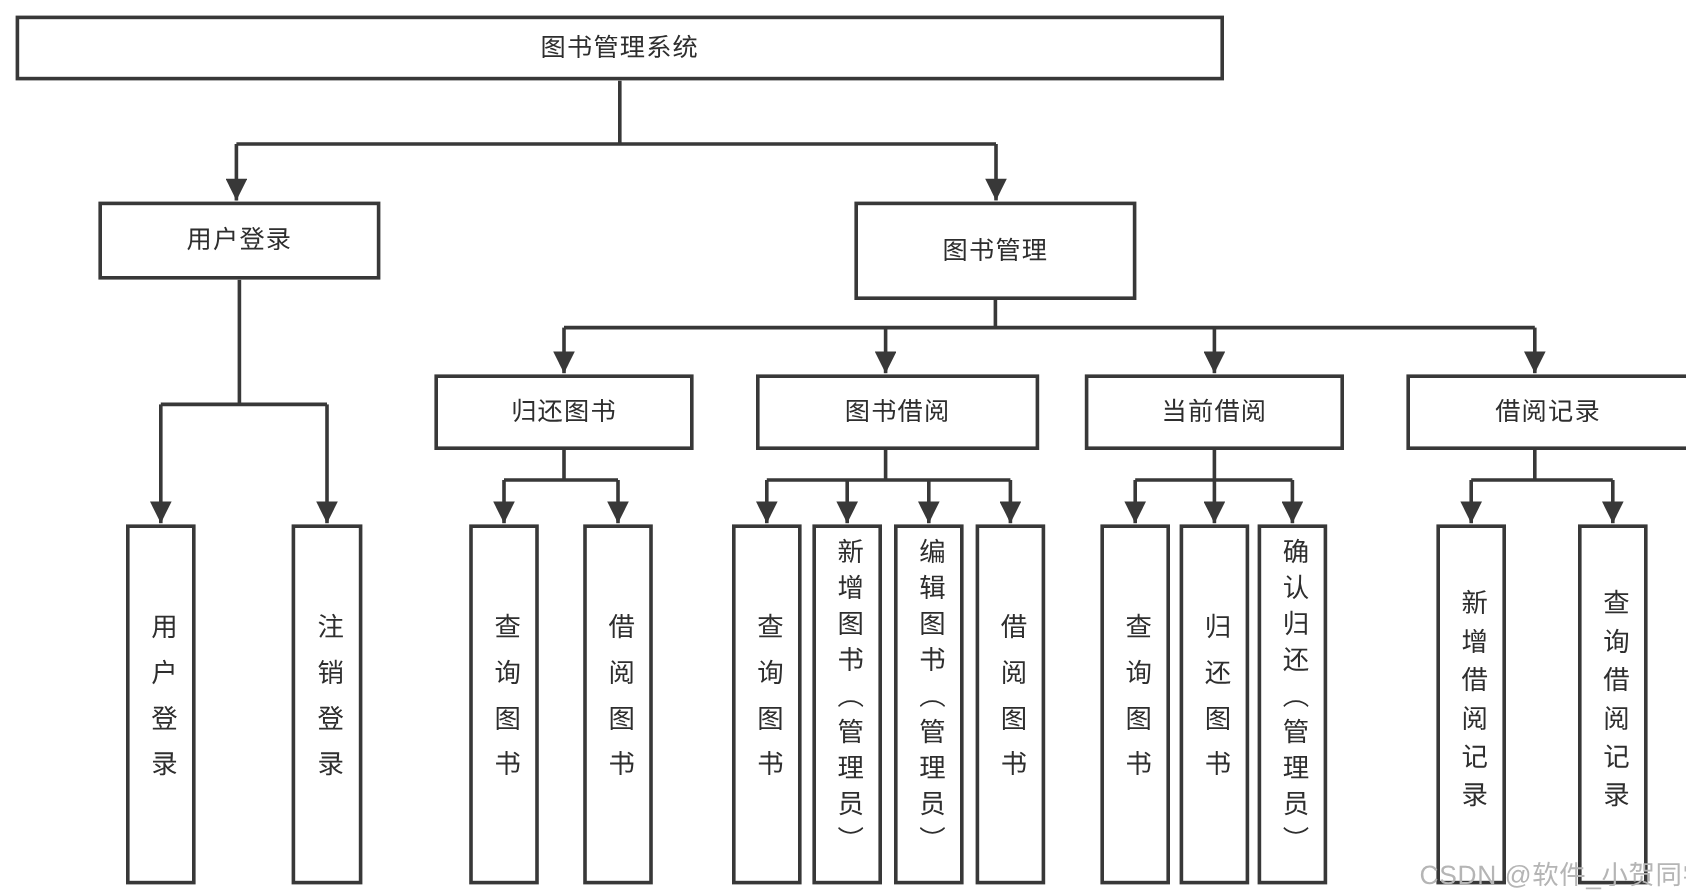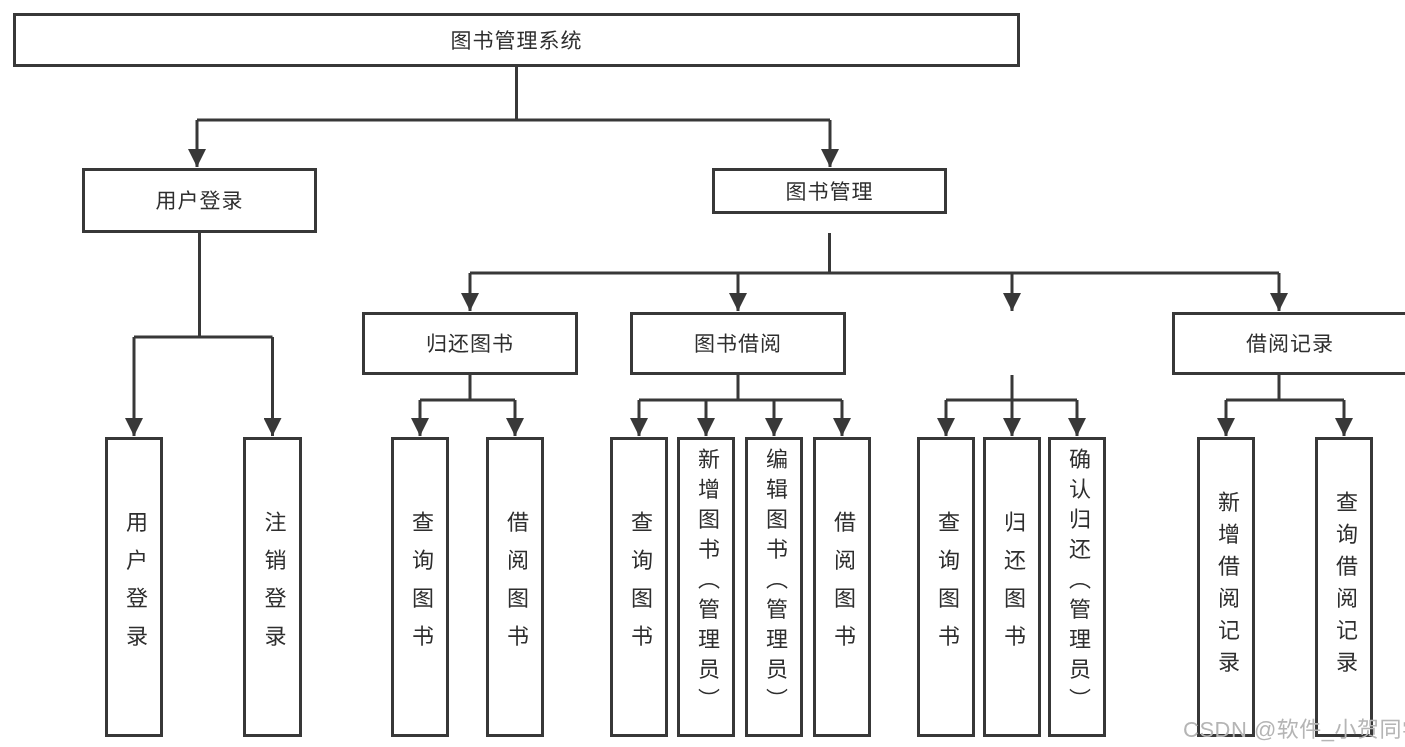--- a/index.html
+++ b/index.html
@@ -85,29 +85,32 @@
     <path class="wire" marker-end="url(#arrow)" d="M1344 400 V436"></path>
   </svg>
 
   <div class="box" style="left:13px;top:13px;width:1007px;height:54px">
     <span>图书管理系统</span>
   </div>
 
   <div class="box" style="left:82px;top:168px;width:235px;height:65px">
     <span>用户登录</span>
   </div>
-  <div class="box" style="left:712px;top:168px;width:235px;height:46px">
+  <div class="box" style="left:712px;top:168px;width:235px;height:82px">
     <span>图书管理</span>
   </div>
 
   <div class="box" style="left:362px;top:312px;width:216px;height:63px">
     <span>归还图书</span>
   </div>
-  <div class="box" style="left:630px;top:312px;width:216px;height:63px">
+  <div class="box" style="left:630px;top:312px;width:236px;height:63px">
     <span>图书借阅</span>
+  </div>
+  <div class="box" style="left:904px;top:312px;width:216px;height:63px">
+    <span>当前借阅</span>
   </div>
   <div class="box" style="left:1172px;top:312px;width:236px;height:63px">
     <span>借阅记录</span>
   </div>
 
   <div class="box vbox" style="left:105px;top:437px;width:58px;height:300px">
     <span>用户登录</span>
   </div>
   <div class="box vbox" style="left:243px;top:437px;width:59px;height:300px">
     <span>注销登录</span>

